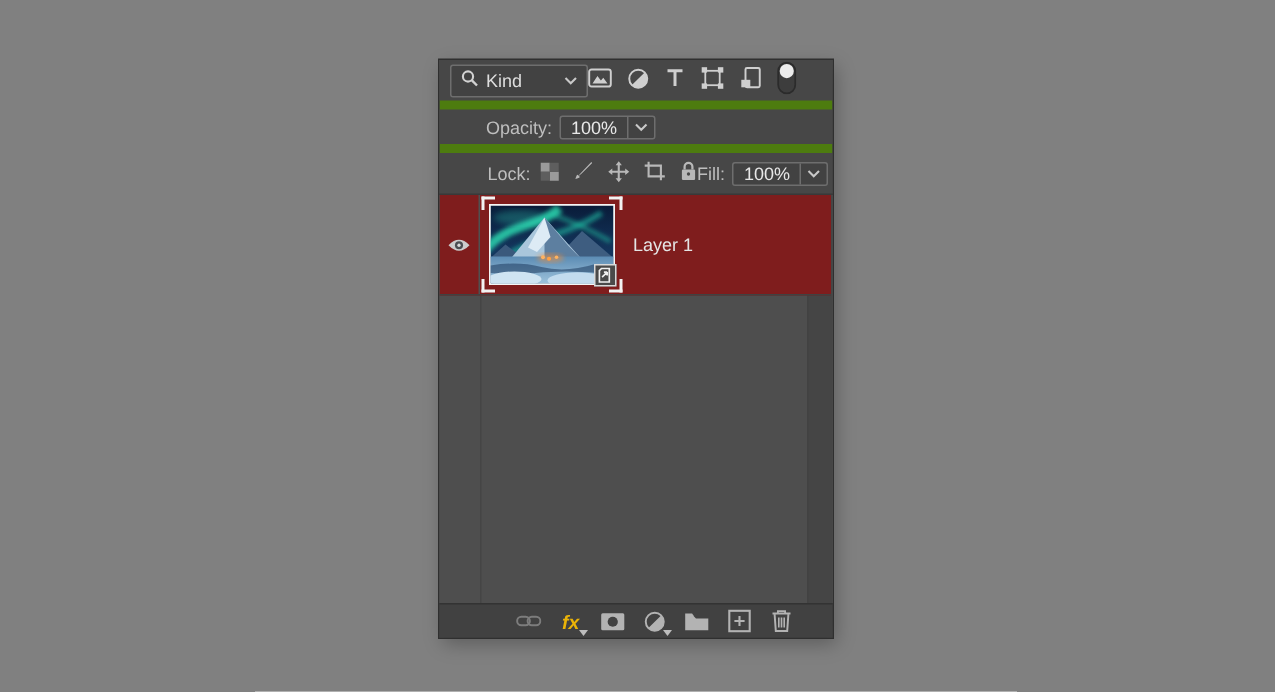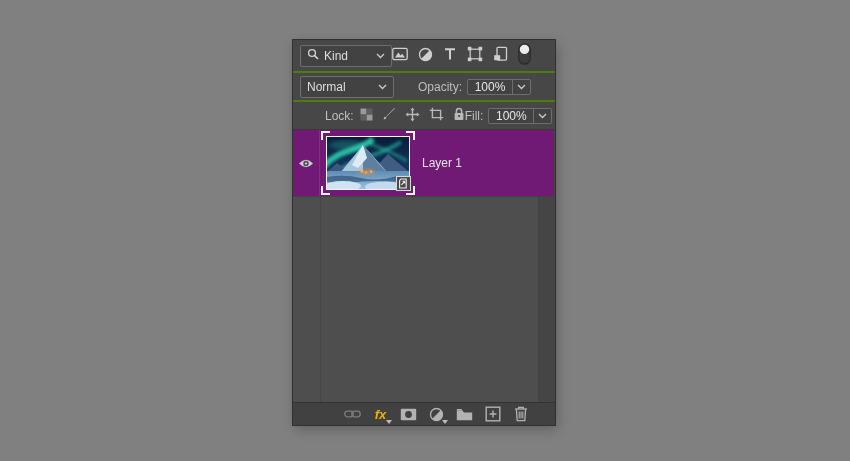--- a/index.html
+++ b/index.html
@@ -14,21 +14,21 @@
   }
 
   
   .tabs{ flex:none; height:30px; background:#3a3a3a; display:flex; position:relative; }
   .tab{ padding:0 12px; display:flex; align-items:center; font-weight:700; color:#9c9c9c; border-right:1px solid #424242; cursor:default; }
   .tab.active{ background:#474747; color:#ededed; border-right:none; }
   .panel-menu{ position:absolute; right:9px; top:9px; width:15px; display:flex; flex-direction:column; gap:2px; }
   .panel-menu i{ display:block; height:2px; background:#c9c9c9; }
 
   
-  .row{ flex:none; display:flex; align-items:center; padding:0 7px 0 7px; border-bottom:2px solid #4d7c0f; }
+  .row{ flex:none; display:flex; align-items:center; padding:0 7px 0 7px; border-bottom:6px solid #4d7c0f; }
   .dd{ height:22px; background:#424242; border:1px solid #6e6e6e; border-radius:2px;
        display:flex; align-items:center; padding:0 6px; gap:5px; color:#dedede; }
   .chev{ display:block; }
   .valbox{ height:16px; background:#424242; border:1px solid #6e6e6e; border-radius:2px; display:flex; align-items:stretch; }
   .valbox .val{ width:44px; display:flex; align-items:center; justify-content:center; color:#e8e8e8; }
   .valbox .vchev{ width:18px; border-left:1px solid #6e6e6e; display:flex; align-items:center; justify-content:center; }
   .lbl{ color:#bebebe;margin-left:25px; }
 
   .filter-row{ height:33px; padding-right:24px; }
   .kind-dd{ width:92px; }
@@ -44,21 +44,21 @@
   .lock-row{ height:28px; padding-right:24px; border-bottom:1px solid #393939; }
   .licons{ display:flex; align-items:center; gap:9px; margin-left:6px; }
   .lock-row .fill-lbl{ margin-left:auto; }
   .lock-row .valbox{ margin-left:5px; }
 
   
   .list{ flex:1; position:relative; background:#4e4e4e; overflow:hidden; }
   .scroll-gutter{ position:absolute; top:0; right:0; bottom:0; width:17px; background:#454545; border-left:1px solid #424242; }
   .eye-rail{ position:absolute; top:0; left:27px; bottom:0; width:1px; background:#454545; }
 
-  .layer-row{ position:absolute; left:0; top:0; right:1px; height:67px; background:#701a75; border-bottom:1px solid #414141; display:flex; align-items:center; }
+  .layer-row{ position:absolute; left:0; top:0; right:1px; height:67px; background:#7f1d1d; border-bottom:1px solid #414141; display:flex; align-items:center; }
   .eye-col{ width:27px; align-self:stretch; border-right:1px solid #505050; display:flex; align-items:center; justify-content:center; }
   .thumb-zone{ width:96px; display:flex; align-items:center; justify-content:center; }
   .thumb-wrap{ position:relative; width:84px; height:54px; }
   .thumb-frame{ width:84px; height:54px; background:#f5f5f5; padding:1px; }
   .thumb-frame svg{ display:block; }
   .bk{ position:absolute; width:9px; height:9px; border:0 solid #f2f2f2; }
   .bk.tl{ left:-5px; top:-5px;  border-left-width:2px; border-top-width:2px; }
   .bk.tr{ right:-5px; top:-5px; border-right-width:2px; border-top-width:2px; }
   .bk.bl{ left:-5px; bottom:-5px; border-left-width:2px; border-bottom-width:2px; }
   .bk.br{ right:-5px; bottom:-5px; border-right-width:2px; border-bottom-width:2px; }
@@ -129,26 +129,20 @@
         <span>
           <svg width="13" height="22" viewBox="0 0 13 22">
               <rect x="0.8" y="0.8" width="11.4" height="20.4" rx="5.7" fill="#3d3d3d" stroke="#2b2b2b" stroke-width="1.2"></rect>
               <circle cx="6.5" cy="6.4" r="4.7" fill="#ececec"></circle>
             </svg>
         </span>
       </div>
     </div>
 
     <div class="row blend-row">
-      <div class="dd blend-dd">
-        <span>Normal</span>
-        <svg class="chev" width="9" height="6" viewBox="0 0 9 6">
-            <polyline points="1,1 4.5,4.5 8,1" fill="none" stroke="#c9c9c9" stroke-width="1.4"></polyline>
-          </svg>
-      </div>
       <span class="lbl">Opacity:</span>
       <div class="valbox">
         <span class="val">100%</span>
         <span class="vchev">
           <svg width="9" height="6" viewBox="0 0 9 6">
               <polyline points="1,1 4.5,4.5 8,1" fill="none" stroke="#c9c9c9" stroke-width="1.4"></polyline>
             </svg>
         </span>
       </div>
     </div>

